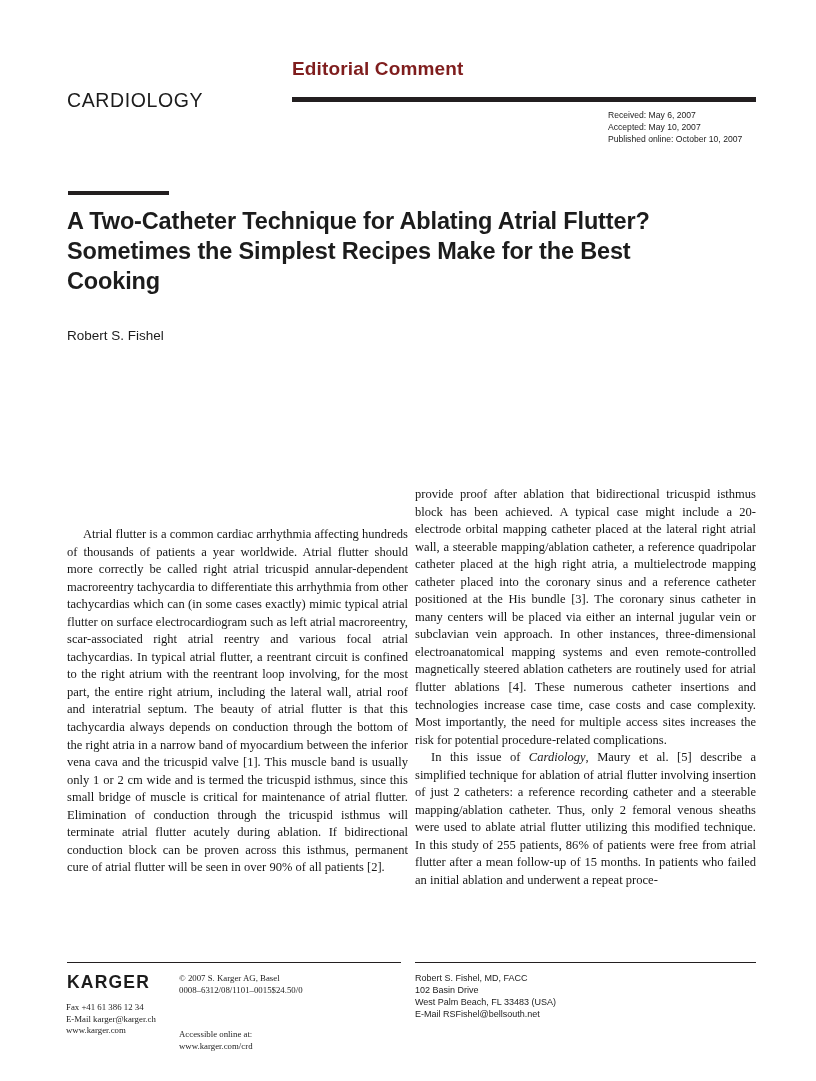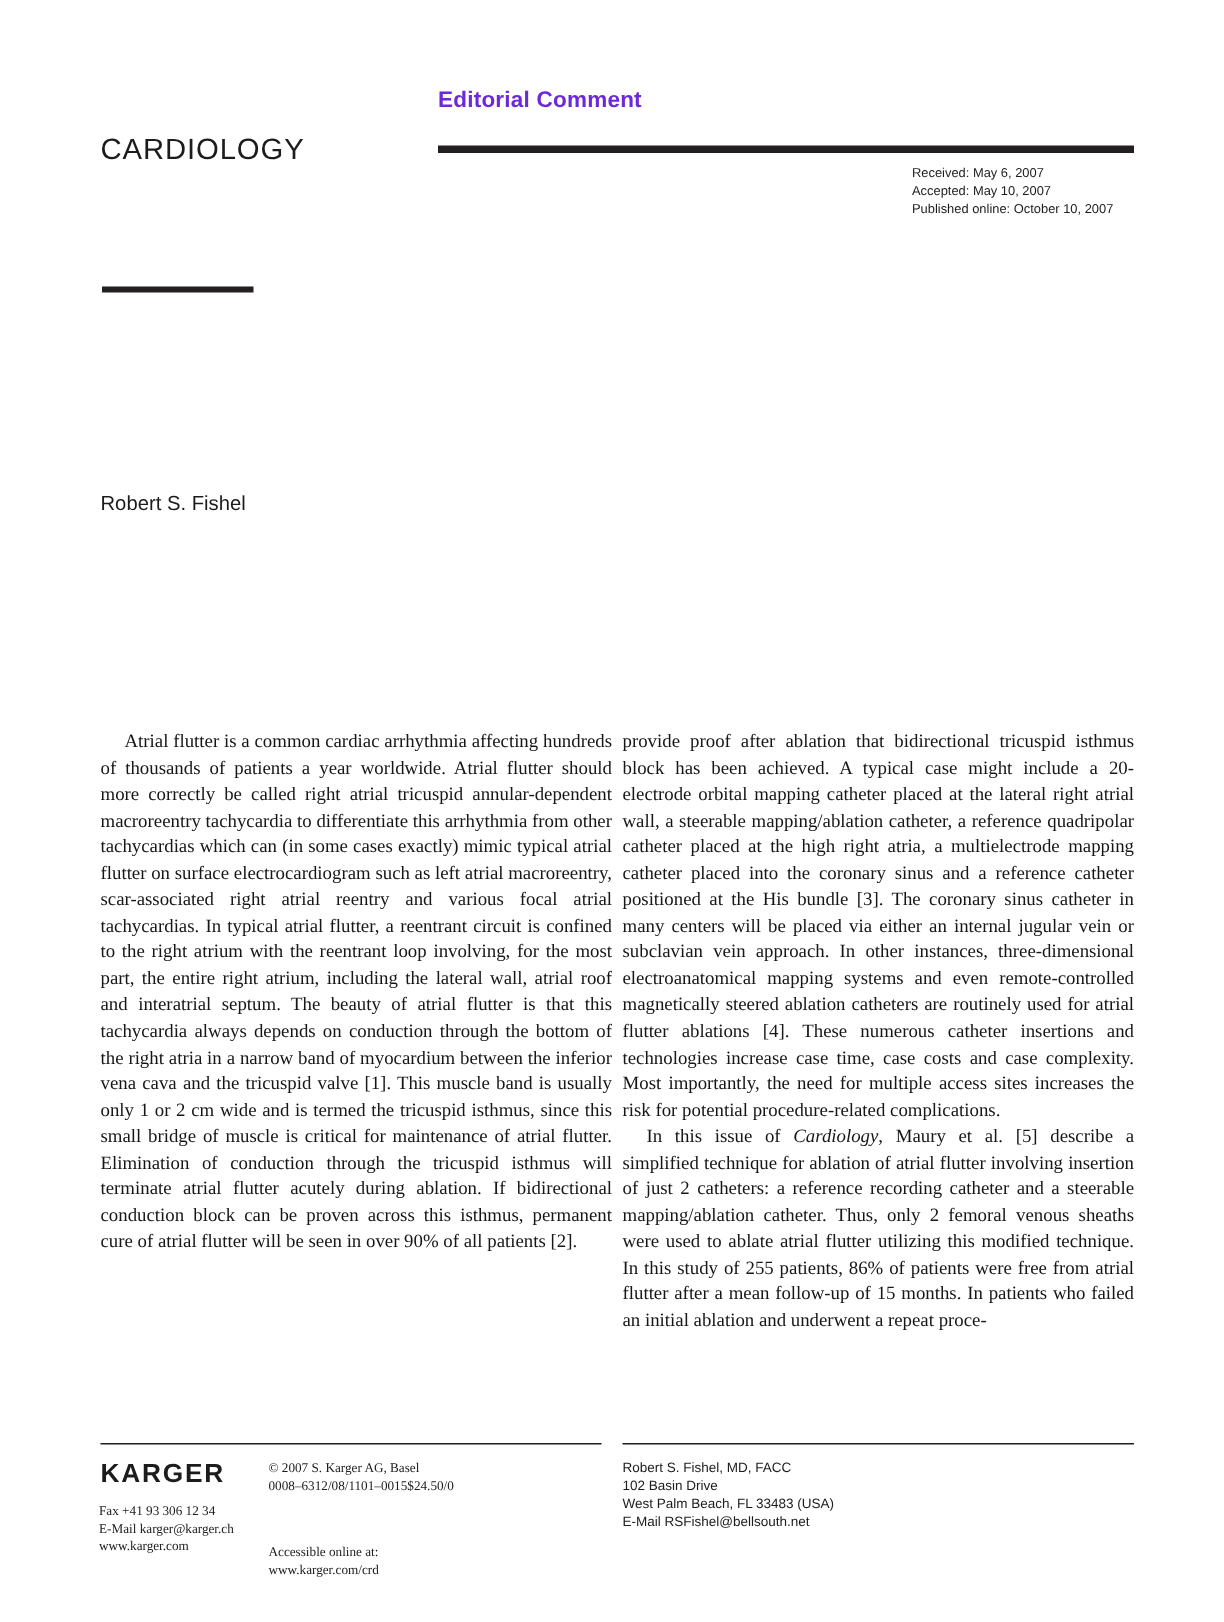--- a/index.html
+++ b/index.html
@@ -37,24 +37,24 @@
     letter-spacing: 0.6px;
     font-weight: 400;
     color: #1c1c1c;
     white-space: nowrap;
   }
   .section-label {
     position: absolute;
     left: 292px;
     top: 58px;
     font-family: "Liberation Sans", sans-serif;
-    font-size: 15px;
+    font-size: 19px;
     font-weight: 700;
     letter-spacing: 0.15px;
-    color: #6d28d9;
+    color: #7f1d1d;
     white-space: nowrap;
   }
   .masthead-rule {
     position: absolute;
     left: 292px;
     top: 97px;
     width: 464px;
     height: 5px;
     background: #231f20;
   }
@@ -124,21 +124,21 @@
     top: 0;
     width: 341px;
     font-family: "Liberation Serif", serif;
     font-size: 12.55px;
     line-height: 17.55px;
     text-align: justify;
     text-justify: inter-word;
     color: #161616;
     hyphens: manual;
   }
-  .col-left  { left: 67px; }
+  .col-left  { left: 67px; margin-top: 40px; }
   .col-right { left: 415px; }
   .col p {
     margin: 0;
   }
   .col p.indent {
     text-indent: 16px;
   }
   .col i { font-style: italic; }
 
   
@@ -226,20 +226,21 @@
 
 
     <div class="dates-block">
       <div>Received: May 6, 2007</div>
       <div>Accepted: May 10, 2007</div>
       <div>Published online: October 10, 2007</div>
     </div>
   </div>
 
   <div class="title-rule"></div>
+  <h1 class="article-title">A Two-Catheter Technique for Ablating Atrial Flutter? Sometimes the Simplest Recipes Make for the Best Cooking</h1>
   <div class="article-author">Robert S. Fishel</div>
 
   <div class="body-columns">
 
     <div class="col col-left">
       <p class="indent">Atrial flutter is a common cardiac arrhythmia affecting hundreds of thousands of patients a year worldwide. Atrial flutter should more correctly be called right atrial tricuspid annular-dependent macroreentry tachycardia to differentiate this arrhythmia from other tachycardias which can (in some cases exactly) mimic typical atrial flutter on surface electrocardiogram such as left atrial macroreentry, scar-associated right atrial reentry and various focal atrial tachycardias. In typical atrial flutter, a reentrant circuit is confined to the right atrium with the reentrant loop involving, for the most part, the entire right atrium, including the lateral wall, atrial roof and interatrial septum. The beauty of atrial flutter is that this tachycardia always depends on conduction through the bottom of the right atria in a narrow band of myocardium between the inferior vena cava and the tricuspid valve [1]. This muscle band is usually only 1 or 2 cm wide and is termed the tricuspid isthmus, since this small bridge of muscle is critical for maintenance of atrial flutter. Elimination of conduction through the tricuspid isthmus will terminate atrial flutter acutely during ablation. If bidirectional conduction block can be proven across this isthmus, permanent cure of atrial flutter will be seen in over 90% of all patients [2].</p>
     </div>
 
     <div class="col col-right">
       <p>provide proof after ablation that bidirectional tricuspid isthmus block has been achieved. A typical case might include a 20-electrode orbital mapping catheter placed at the lateral right atrial wall, a steerable mapping/ablation catheter, a reference quadripolar catheter placed at the high right atria, a multielectrode mapping catheter placed into the coronary sinus and a reference catheter positioned at the His bundle [3]. The coronary sinus catheter in many centers will be placed via either an internal jugular vein or subclavian vein approach. In other instances, three-dimensional electroanatomical mapping systems and even remote-controlled magnetically steered ablation catheters are routinely used for atrial flutter ablations [4]. These numerous catheter insertions and technologies increase case time, case costs and case complexity. Most importantly, the need for multiple access sites increases the risk for potential procedure-related complications.</p>
@@ -248,21 +249,21 @@
 
   </div>
 
   <div class="footer">
     <div class="footer-rule footer-rule-left"></div>
     <div class="footer-rule footer-rule-right"></div>
 
     <div class="karger-logo">KARGER</div>
 
     <div class="karger-contact">
-      <div>Fax +41 93 306 12 34</div>
+      <div>Fax +41 61 386 12 34</div>
       <div>E-Mail karger@karger.ch</div>
       <div>www.karger.com</div>
     </div>
 
     <div class="karger-copyright">
       <div>© 2007 S. Karger AG, Basel</div>
       <div>0008–6312/08/1101–0015$24.50/0</div>
     </div>
 
     <div class="karger-online">

